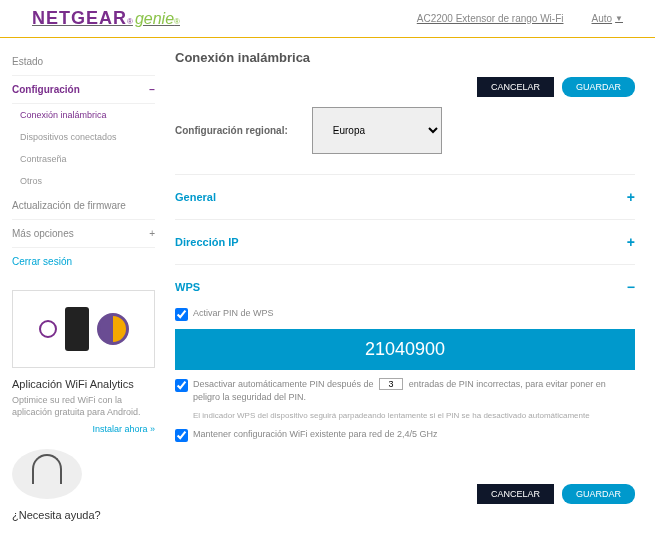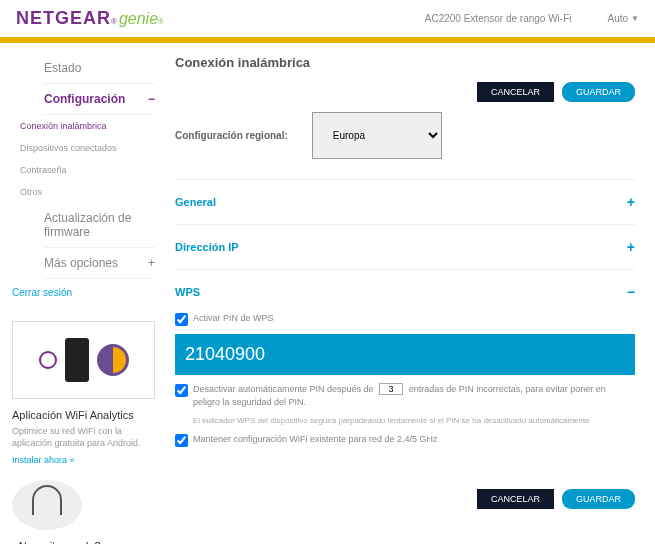--- a/index.html
+++ b/index.html
@@ -1,58 +1,58 @@
 <!DOCTYPE html>
 <html><head>
 <meta charset="utf-8">
 <style>
 * { margin: 0; padding: 0; box-sizing: border-box; }
 body { font-family: Arial, sans-serif; font-size: 11px; color: #666; background: #fff; width: 655px; }
-.header { display: flex; align-items: center; justify-content: space-between; padding: 8px 16px; border-bottom: 6px solid #eab308; }
+.header { display: flex; align-items: center; justify-content: space-between; padding: 8px 32px; border-bottom: 1px solid #eab308; text-decoration: underline; }
 .logo { display: flex; align-items: baseline; }
 .logo-netgear { font-weight: bold; font-size: 18px; color: #7a2e8c; letter-spacing: 1px; }
 .logo-genie { font-size: 16px; color: #8bc34a; margin-left: 2px; font-style: italic; }
 .logo-r { font-size: 8px; color: #7a2e8c; vertical-align: super; }
-.header-right { display: flex; align-items: center; gap: 36px; font-size: 10px; color: #888; }
+.header-right { display: flex; align-items: center; gap: 28px; font-size: 10px; color: #888; }
 .auto-sel { display: flex; align-items: center; gap: 3px; }
 .layout { display: flex; }
 .sidebar { width: 155px; padding: 10px 0 10px 12px; }
-.side-item { padding: 8px 0; font-size: 12px; color: #888; border-bottom: 1px solid #f0f0f0; display: flex; justify-content: space-between; align-items: center; cursor: pointer; margin-left: 32px; }
+.side-item { padding: 8px 0; font-size: 10px; color: #888; border-bottom: 1px solid #f0f0f0; display: flex; justify-content: space-between; align-items: center; cursor: pointer; }
 .side-item.active { color: #7a2e8c; font-weight: bold; }
 .sub-items { padding-left: 8px; }
 .sub-item { padding: 6px 0; font-size: 9px; color: #999; cursor: pointer; }
 .sub-item.active { color: #7a2e8c; }
 .logout { color: #00a6d6; padding: 8px 0; font-size: 10px; cursor: pointer; }
 .promo { margin-top: 15px; border: 1px solid #ddd; padding: 8px; text-align: center; }
 .promo-img { width: 100%; height: 60px; display: flex; align-items: center; justify-content: center; gap: 8px; }
 .phone { width: 24px; height: 44px; background: #222; border-radius: 3px; }
 .circle-icon { width: 32px; height: 32px; border: 3px solid #6a4c93; border-radius: 50%; background: linear-gradient(90deg, #6a4c93 50%, #f4a800 50%); }
 .promo-title { font-weight: normal; font-size: 11px; color: #333; margin-top: 10px; }
 .promo-text { font-size: 9px; color: #999; margin-top: 5px; line-height: 1.3; }
-.promo-link { color: #00a6d6; font-size: 9px; margin-top: 6px; display: block; }
+.promo-link { color: #00a6d6; font-size: 9px; margin-top: 6px; display: block; text-align: right; }
 .promo2 { margin-top: 15px; }
 .promo2-img { width: 70px; height: 50px; background: #eee; border-radius: 50%; margin-bottom: 5px; position: relative; overflow: hidden; }
 .headset { position: absolute; top: 5px; left: 20px; width: 30px; height: 30px; border: 2px solid #555; border-radius: 50% 50% 0 0; border-bottom: none; }
 .main { flex: 1; padding: 12px 20px 20px 20px; }
 .page-title { font-size: 13px; font-weight: bold; color: #555; margin-bottom: 12px; }
 .btn-row { display: flex; justify-content: flex-end; gap: 8px; margin-bottom: 10px; }
 .btn { padding: 5px 14px; font-size: 9px; color: #fff; border: none; cursor: pointer; }
 .btn-cancel { background: #0f172a; }
 .btn-save { background: #0099cc; border-radius: 9px; }
 .region-row { display: flex; justify-content: flex-start; align-items: center; gap: 24px; margin-bottom: 20px; }
 .region-label { font-size: 10px; color: #666; font-weight: bold; }
 .region-select { width: 130px; font-size: 10px; padding: 16px; border: 1px solid #999; }
 .section { border-top: 1px solid #eee; padding: 14px 0; }
 .section-header { display: flex; justify-content: space-between; align-items: center; cursor: pointer; }
 .section-title { color: #0099cc; font-weight: bold; font-size: 11px; }
 .expand-icon { color: #0099cc; font-size: 14px; font-weight: bold; }
 .section-body { margin-top: 12px; }
 .chk-row { display: flex; align-items: flex-start; gap: 5px; margin: 8px 0; font-size: 9px; color: #888; line-height: 1.4; }
 .chk-row input[type=checkbox] { margin-top: 1px; }
-.pin-display { background: #0099cc; color: #fff; text-align: left; padding: 10px; font-size: 18px; margin: 5px 0; }
+.pin-display { background: #0099cc; color: #fff; text-align: center; padding: 10px; font-size: 18px; margin: 5px 0; }
 .num-input { width: 24px; font-size: 9px; text-align: center; margin: 0 3px; border: 1px solid #aaa; }
 .note { font-size: 8px; color: #aaa; margin-left: 18px; margin-top: 2px; }
 .caret-down { font-size: 8px; }
 </style>
 </head>
 <body>
 
 <div class="header">
   <div class="logo">
     <span class="logo-netgear">NETGEAR</span>

